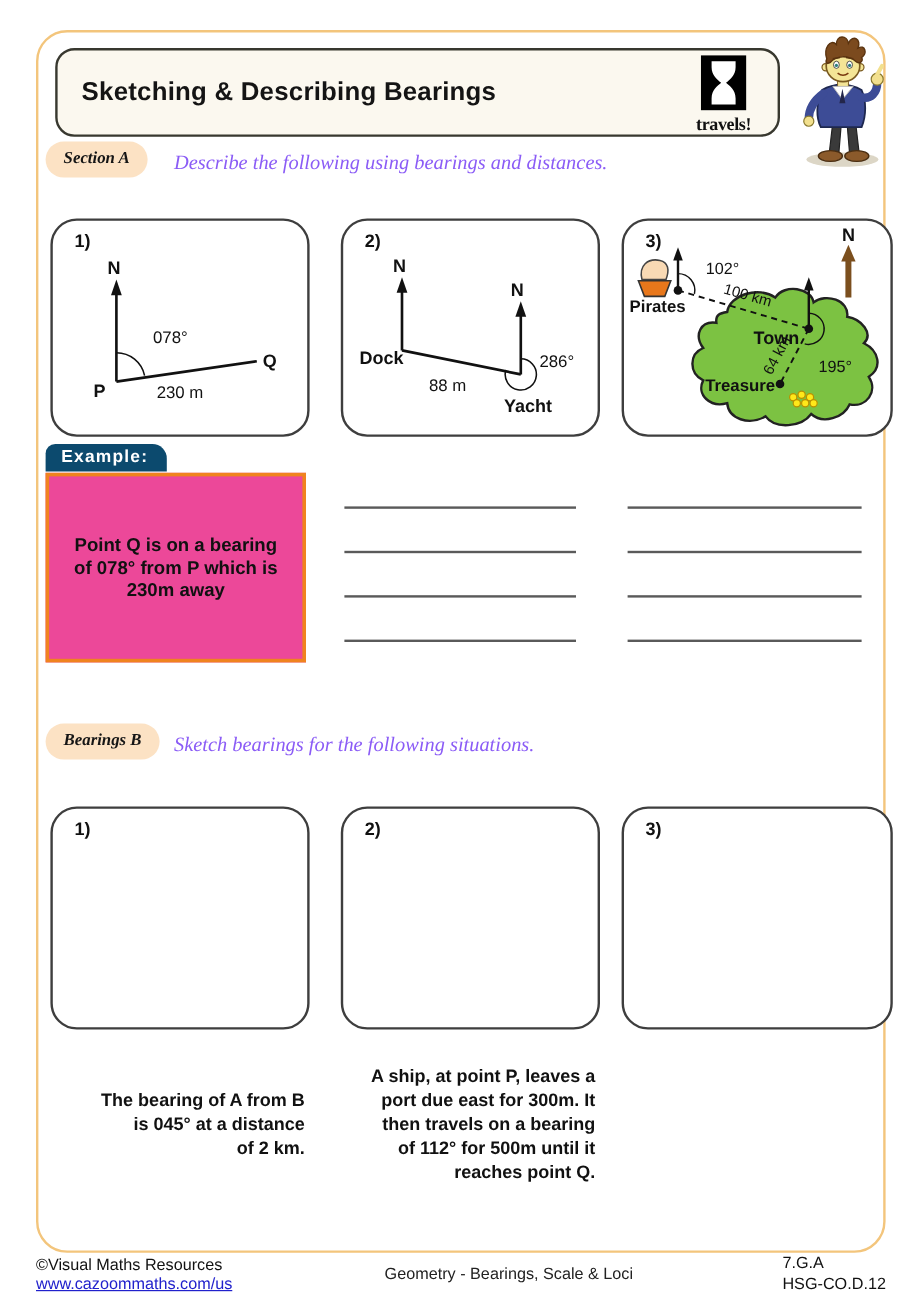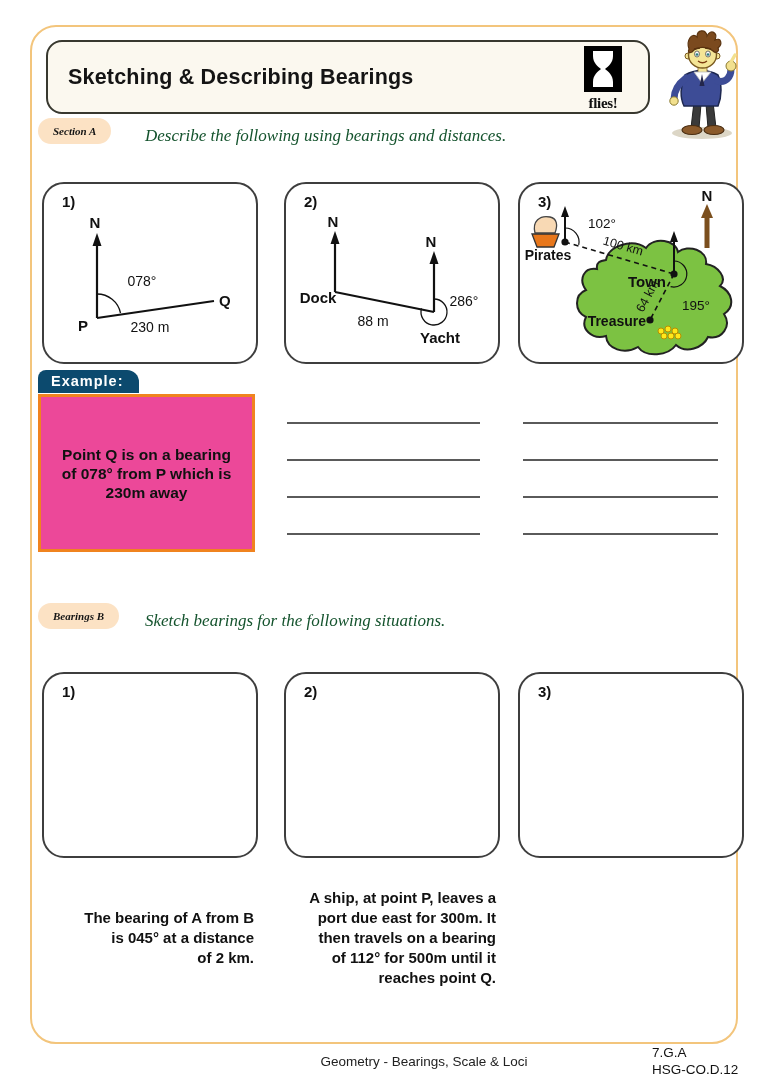--- a/index.html
+++ b/index.html
@@ -15,25 +15,25 @@
                 font-size:21.5px; font-weight:bold; letter-spacing:.2px; color:#141414; }
   .logo { position:absolute; right:10px; top:4px; width:70px; text-align:center; }
   .logo-mark { display:inline-block; }
   .logo-text { font-family:"Liberation Serif", serif; font-weight:bold; font-size:15px;
                letter-spacing:-.3px; margin-top:0; line-height:14px; }
 
   .mascot { position:absolute; left:650px; top:28px; }
 
   .pill { position:absolute; left:38px; background:#FCE2C4; border-radius:15px;
           padding:7px 15px; font-family:"Liberation Serif", serif; font-style:italic;
-          font-weight:bold; font-size:11px; color:#151515; }
+          font-weight:bold; font-size:14px; color:#151515; }
   .pill-a { top:118px; }
   .pill-b { top:603px; }
   .instruction { position:absolute; left:145px; font-family:"Liberation Serif", serif;
-                 font-style:italic; font-size:17px; color:#14532d; }
+                 font-style:italic; font-size:17px; color:#8b5cf6; }
   .instr-a { top:126px; }
   .instr-b { top:611px; }
 
   .dbox { position:absolute; top:182px; height:178px; border:2px solid #3E3E3E;
           border-radius:22px; background:#fff; }
   .bbox { position:absolute; top:672px; height:182px; border:2px solid #3E3E3E;
           border-radius:22px; background:#fff; }
   .box1 { left:42px;  width:212px; }
   .box2 { left:284px; width:212px; }
   .box3 { left:518px; width:222px; }
@@ -80,21 +80,21 @@
 
   <div class="page-frame"></div>
 
   <div class="title-box">
     <div class="title-text">Sketching &amp; Describing Bearings</div>
     <div class="logo">
       <svg class="logo-mark" width="38" height="46" viewBox="0 0 38 46">
         <rect x="0" y="0" width="38" height="46" fill="#000"></rect>
         <path d="M 9 5 H 29 V 10 C 29 17 24 20.5 21 23 C 24 25.5 29 29 29 36 V 41 H 9 V 36 C 9 29 14 25.5 17 23 C 14 20.5 9 17 9 10 Z" fill="#fff"></path>
       </svg>
-      <div class="logo-text">flies!</div>
+      <div class="logo-text">travels!</div>
     </div>
   </div>
 
   <svg class="mascot" width="106" height="112" viewBox="0 0 106 112">
     <ellipse cx="52" cy="105" rx="30" ry="6" fill="#DCD6C6"></ellipse>
     <path d="M44 74 L41 100 L49 100 L51 76 Z" fill="#3A3A3A" stroke="#222" stroke-width="1"></path>
     <path d="M56 76 L58 100 L66 100 L63 74 Z" fill="#3A3A3A" stroke="#222" stroke-width="1"></path>
     <ellipse cx="42" cy="102" rx="10" ry="4.5" fill="#8B5A2B" stroke="#4A2E12" stroke-width="1.2"></ellipse>
     <ellipse cx="64" cy="102" rx="10" ry="4.5" fill="#8B5A2B" stroke="#4A2E12" stroke-width="1.2"></ellipse>
     <path d="M35 47 C30 58 30 70 34 78 L68 78 C72 68 72 56 68 47 C58 41 45 41 35 47 Z" fill="#3D4C96" stroke="#1E2850" stroke-width="1.5"></path>
@@ -229,19 +229,23 @@
 
   <div class="prob prob1">The bearing of A from B
 is 045° at a distance
 of 2 km.</div>
   <div class="prob prob2">A ship, at point P, leaves a
 port due east for 300m. It
 then travels on a bearing
 of 112° for 500m until it
 reaches point Q.</div>
 
+  <div class="foot-left">
+    <span>©Visual Maths Resources</span>
+    <a href="#" class="foot-link">www.cazoommaths.com/us</a>
+  </div>
   <div class="foot-center">Geometry - Bearings, Scale &amp; Loci</div>
   <div class="foot-right">
     <div>7.G.A</div>
     <div>HSG-CO.D.12</div>
   </div>
 
 </div>
 
 </body></html>

